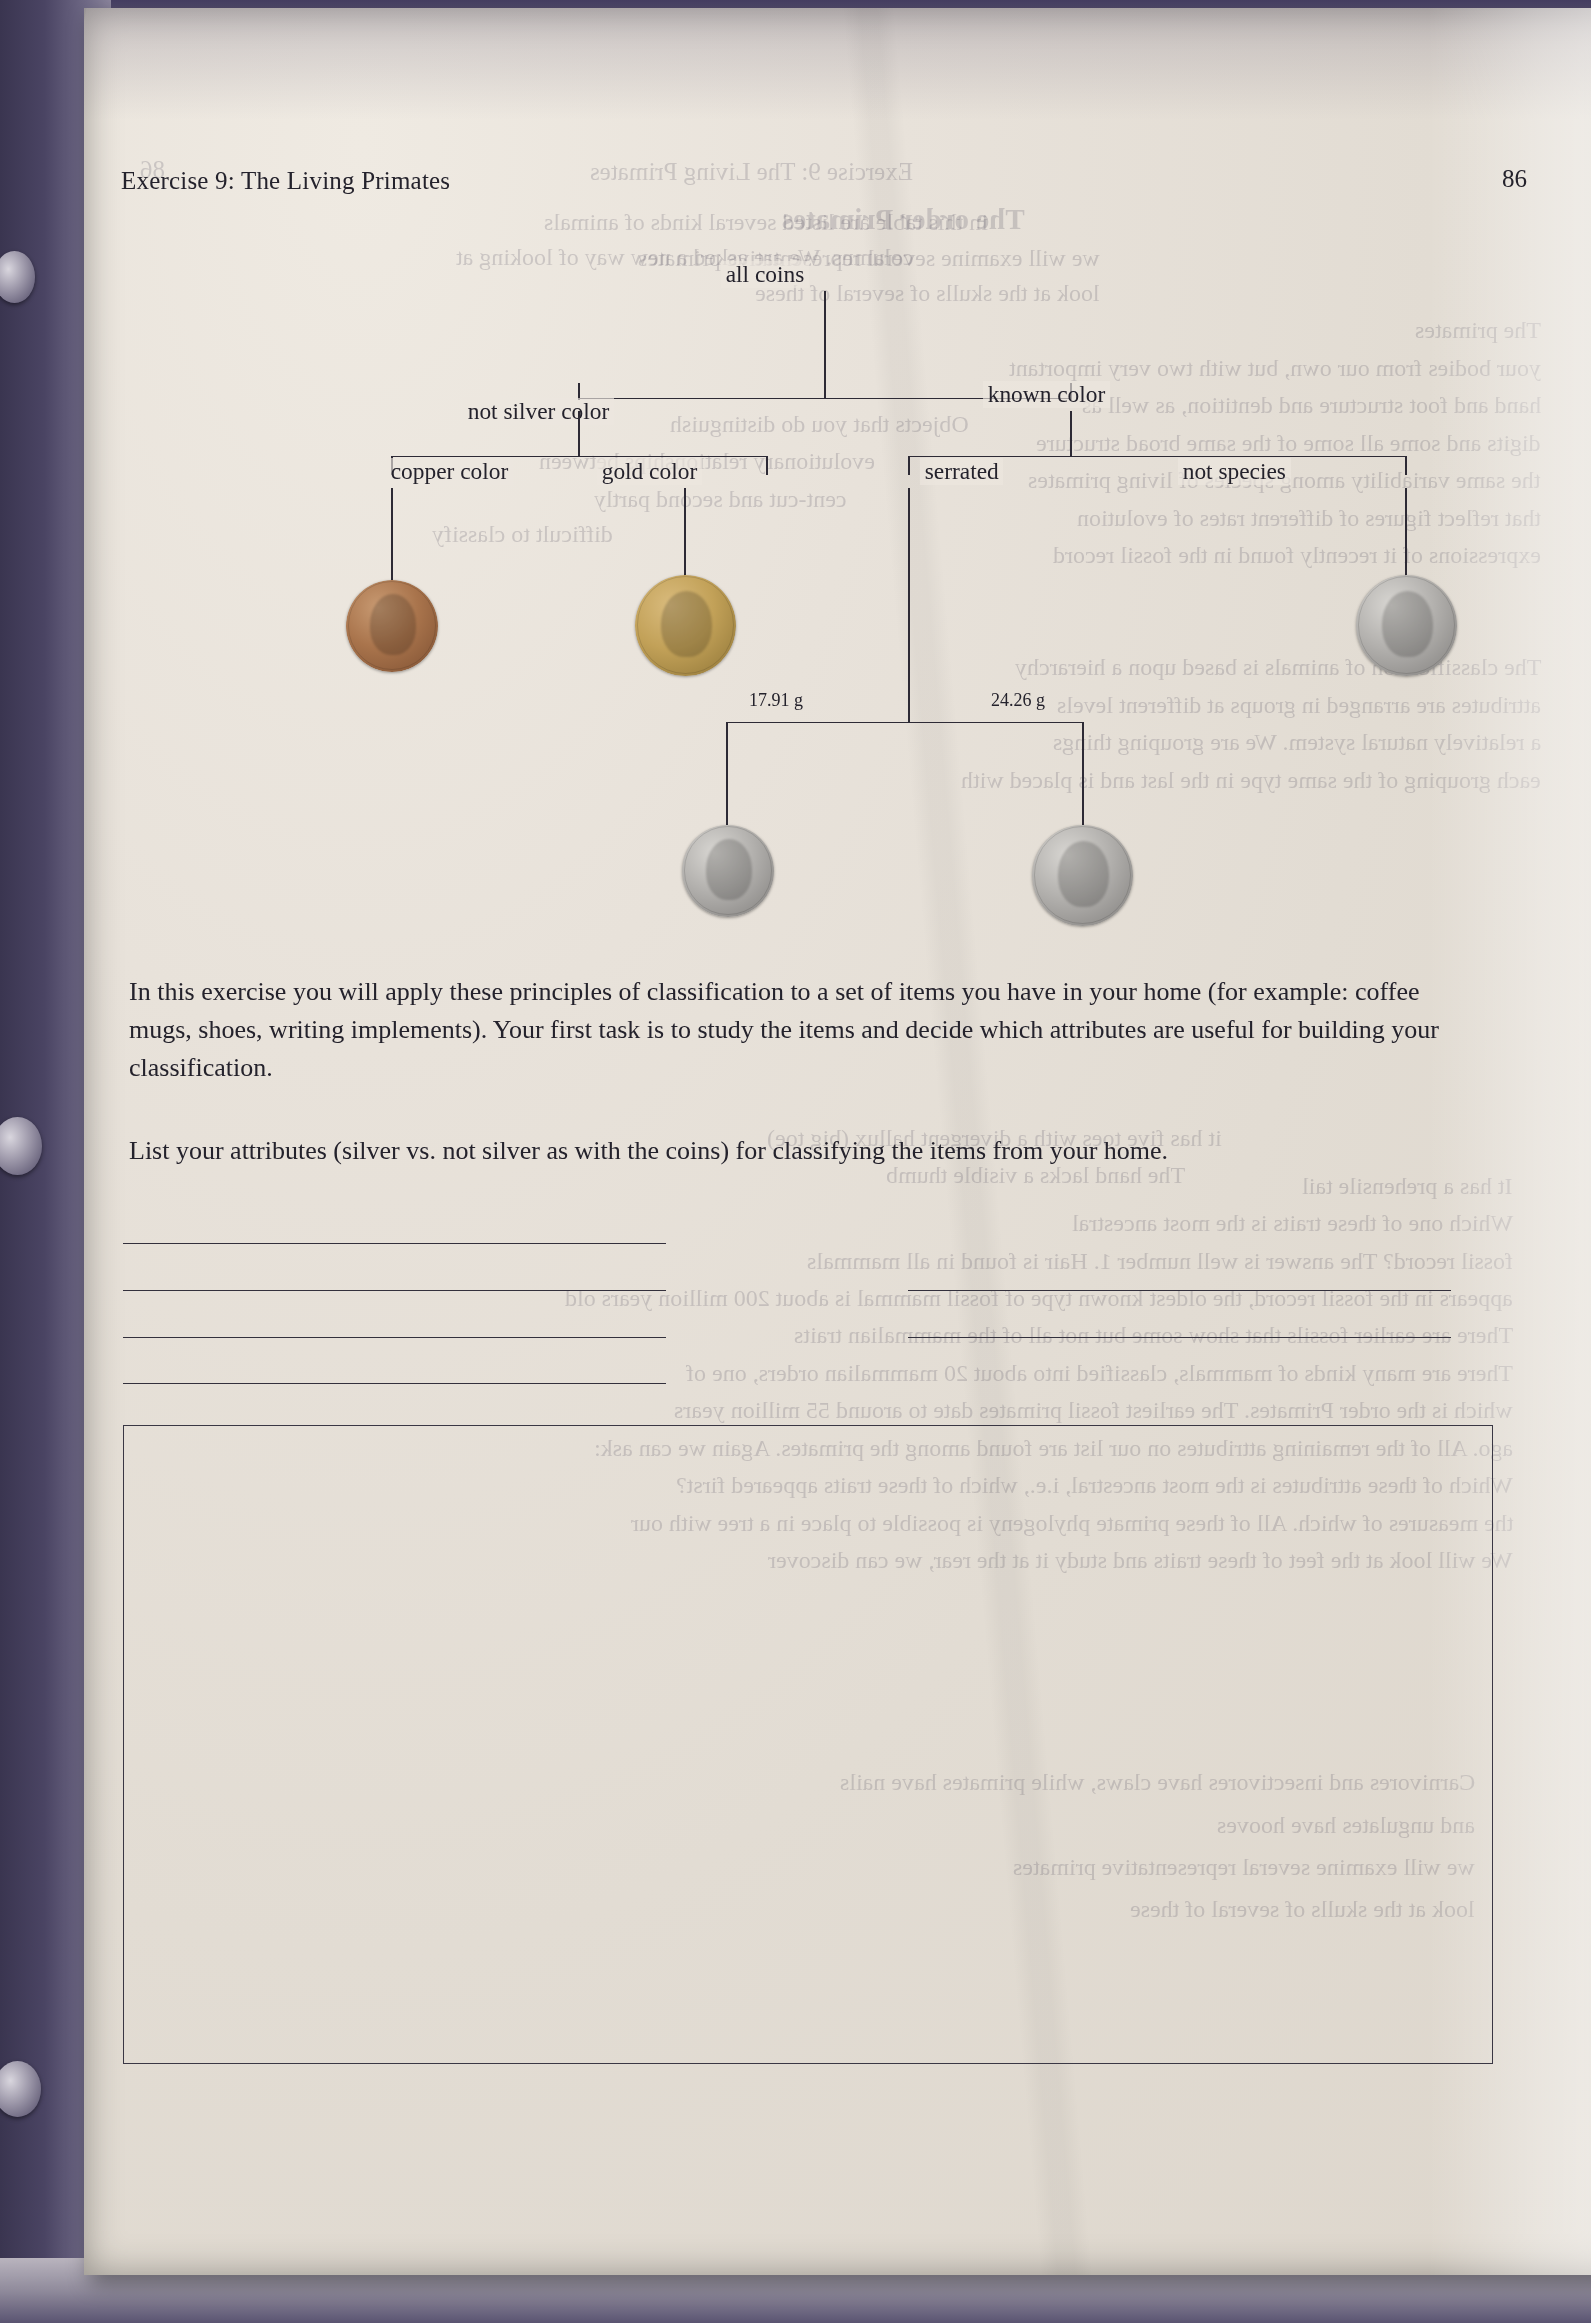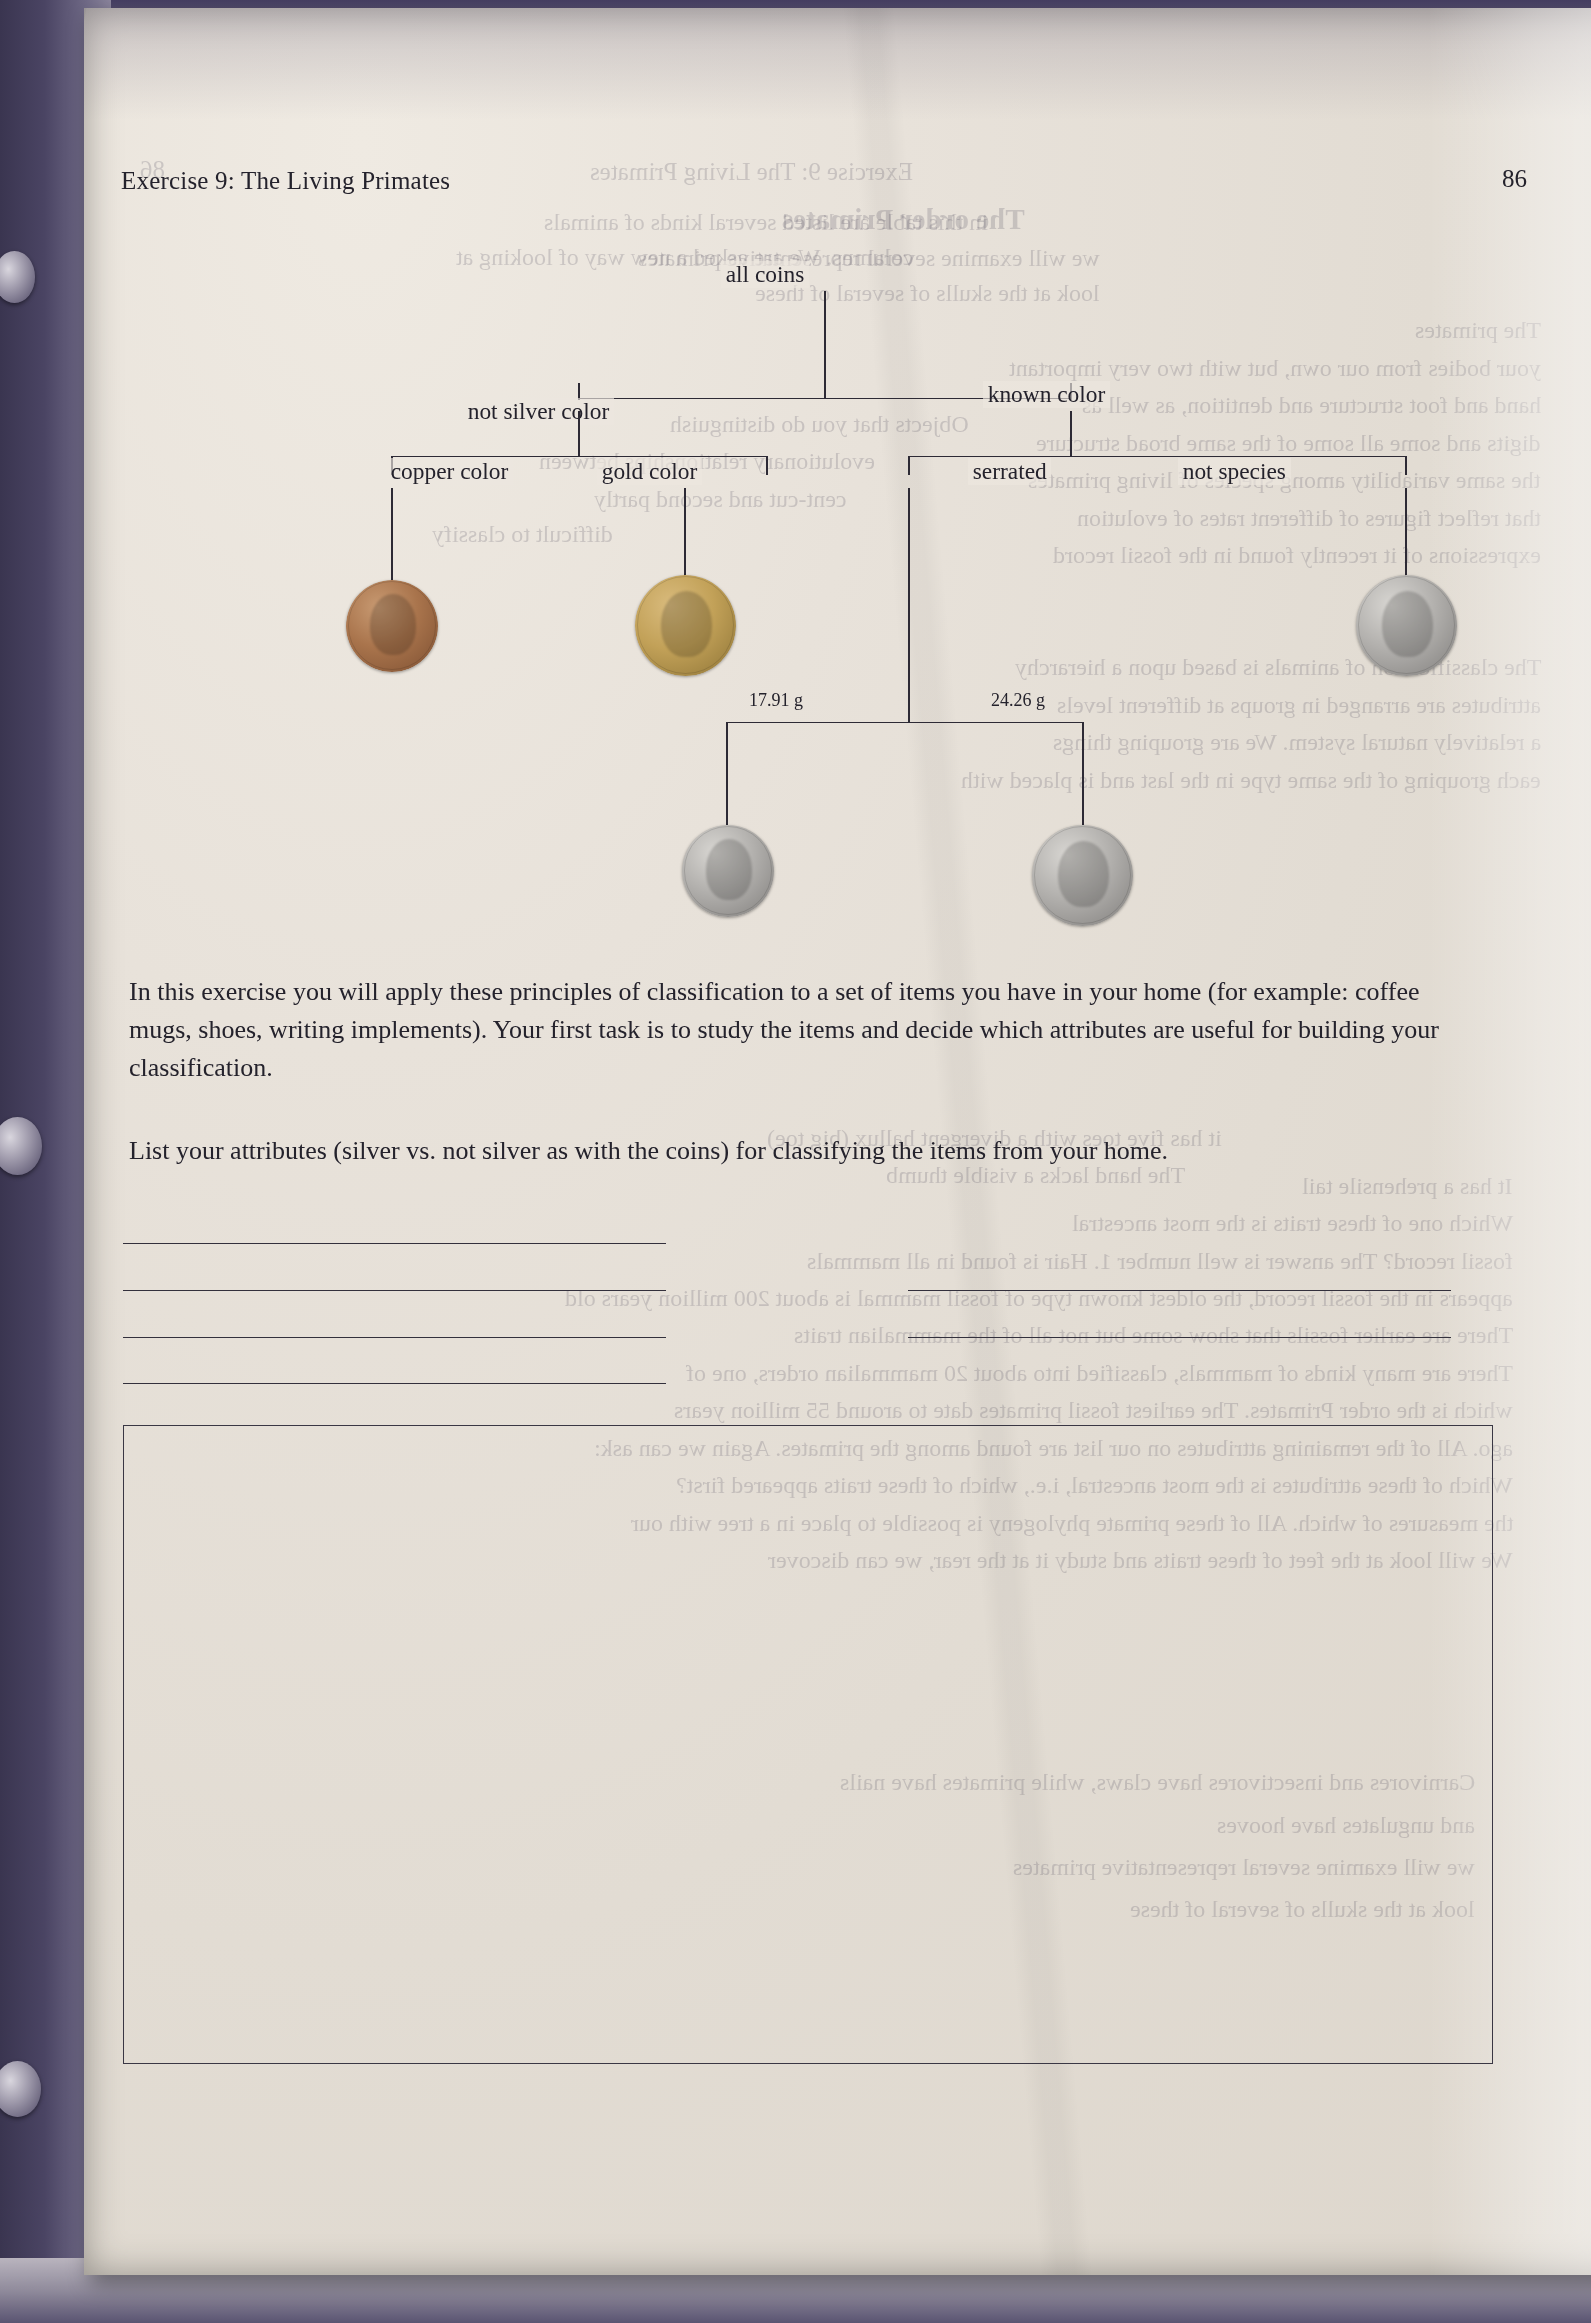--- a/index.html
+++ b/index.html
@@ -267,21 +267,21 @@
         <div class="line-v" style="left:307px; top:448px; height:19px;"></div>
         <div class="line-v" style="left:682px; top:448px; height:19px;"></div>
 
         <div class="line-v" style="left:986px; top:403px; height:45px;"></div>
         <div class="line-h" style="left:824px; top:448px; width:497px;"></div>
         <div class="line-v" style="left:824px; top:448px; height:19px;"></div>
         <div class="line-v" style="left:1321px; top:448px; height:19px;"></div>
 
         <div class="node" style="left:302px; top:450px;">copper color</div>
         <div class="node" style="left:513px; top:450px;">gold color</div>
-        <div class="node" style="left:836px; top:450px;margin-left:48px;">serrated</div>
+        <div class="node" style="left:836px; top:450px;">serrated</div>
         <div class="node" style="left:1094px; top:450px;">not species</div>
 
         <div class="line-v" style="left:307px; top:480px; height:94px;"></div>
         <div class="line-v" style="left:600px; top:480px; height:94px;"></div>
         <div class="line-v" style="left:1321px; top:480px; height:94px;"></div>
 
         <div class="line-v" style="left:824px; top:480px; height:234px;"></div>
         <div class="line-h" style="left:642px; top:714px; width:356px;"></div>
         <div class="line-v" style="left:642px; top:714px; height:103px;"></div>
         <div class="line-v" style="left:998px; top:714px; height:103px;"></div>

